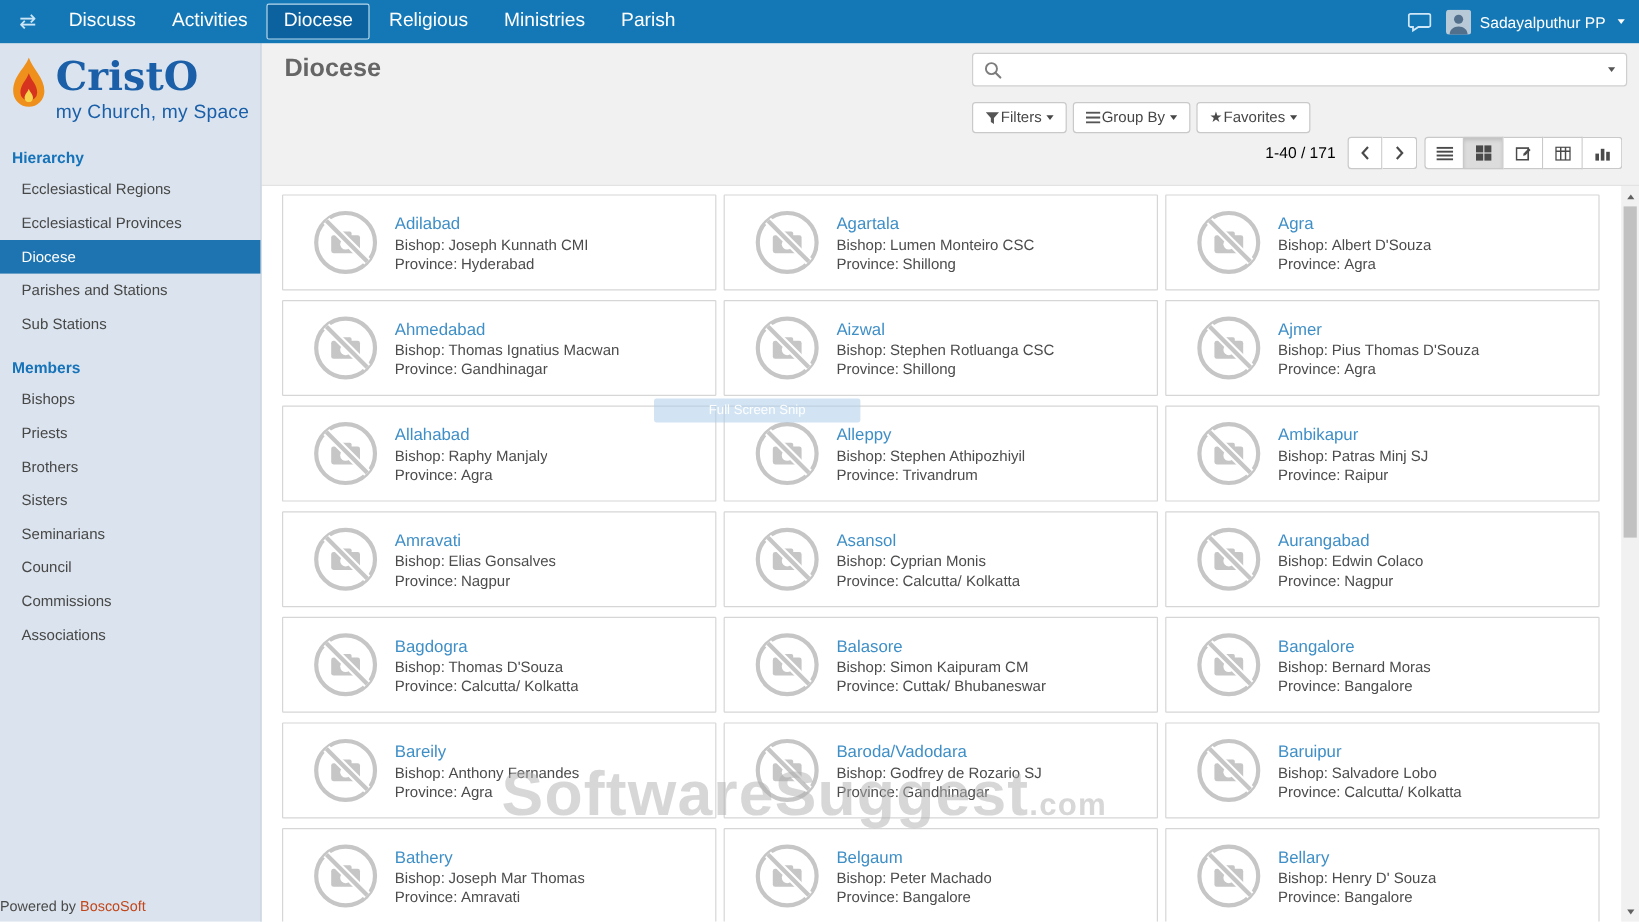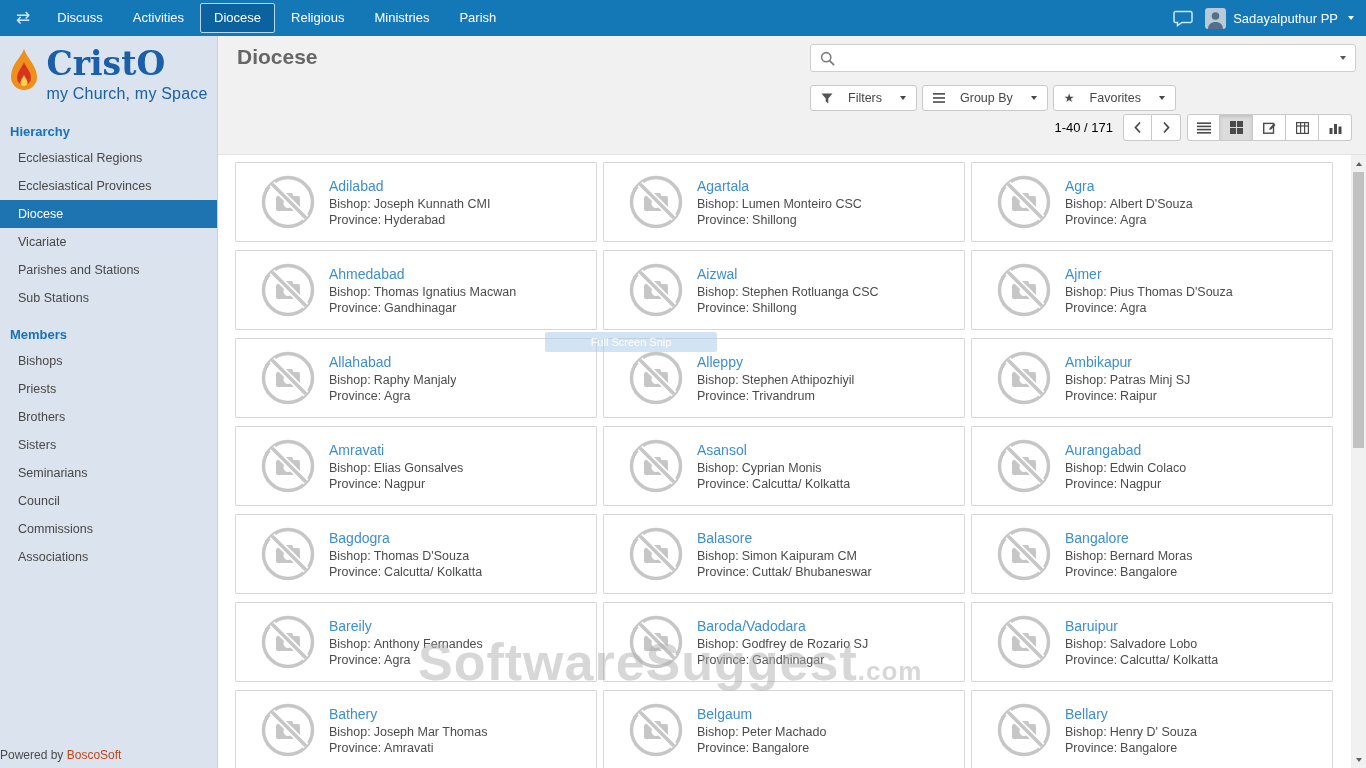--- a/index.html
+++ b/index.html
@@ -4,21 +4,21 @@
 <style>
 *{box-sizing:border-box;margin:0;padding:0}
 html,body{width:1366px;height:768px;overflow:hidden;background:#fff;font-family:"Liberation Sans","DejaVu Sans",sans-serif}
 a{text-decoration:none}
 button{font-family:inherit;background:none;border:none}
 
 
 .navbar{position:absolute;top:0;left:0;width:1366px;height:36px;background:#1478b6;display:flex;align-items:center;justify-content:space-between;padding:0 12px 0 4px;z-index:30}
 .nav-left{display:flex;align-items:center;height:100%}
 .nav-toggle{color:#cde6f7;font-size:17px;padding:0 12px;cursor:pointer;line-height:36px}
-.nav-item{display:inline-block;color:#fff;font-size:13px;height:30px;line-height:28px;padding:0 13px;margin:0 1px;border:1px solid transparent;border-radius:2px;cursor:pointer}
+.nav-item{display:inline-block;color:#fff;font-size:16px;height:30px;line-height:28px;padding:0 13px;margin:0 1px;border:1px solid transparent;border-radius:2px;cursor:pointer}
 .nav-item.active{background:#0b629f;border-color:#b7d7ec}
 .nav-right{display:flex;align-items:center;gap:12px}
 .msg-icon{display:flex;align-items:center;cursor:pointer}
 .user-menu{display:flex;align-items:center;gap:7px;color:#fff;font-size:13px;cursor:pointer}
 .avatar{width:21px;height:21px;border-radius:3px;overflow:hidden;display:block}
 .caret{display:inline-block;width:0;height:0;border-left:3.5px solid transparent;border-right:3.5px solid transparent;border-top:4.5px solid currentColor;margin-left:3px;vertical-align:middle}
 
 
 .sidebar{position:absolute;top:36px;left:0;width:218px;bottom:0;background:#dbe4ee;border-right:1px solid #c8d2dc;z-index:20}
 .logo{display:flex;align-items:center;justify-content:center;gap:7px;padding:11px 4px 6px}
@@ -32,21 +32,21 @@
 .sb-footer .brand{color:#c2451a}
 
 
 .content{position:absolute;top:36px;left:218px;right:0;bottom:0;background:#fff}
 .control-panel{position:absolute;top:0;left:0;right:0;height:119px;background:#f1f1f1;border-bottom:1px solid #e3e3e3}
 .page-title{position:absolute;top:9px;left:19px;font-size:21px;color:#666}
 .searchbox{position:absolute;top:8px;right:10px;width:546px;height:28px;background:#fff;border:1px solid #cfcfcf;border-radius:3px;display:flex;align-items:center;padding:0 9px;gap:6px}
 .search-input{flex:1;border:none;outline:none;font-size:13px;color:#333;background:transparent;height:24px}
 .search-caret{color:#555;cursor:pointer;display:flex;align-items:center;padding-left:6px}
 .toolbar{position:absolute;top:49px;left:592px;display:flex;gap:5px}
-.btn{display:flex;align-items:center;gap:15px;height:26px;padding:0 10px;background:#fff;border:1px solid #c9c9c9;border-radius:3px;font-size:12.5px;color:#464646;cursor:pointer}
+.btn{display:flex;align-items:center;gap:1px;height:26px;padding:0 10px;background:#fff;border:1px solid #c9c9c9;border-radius:3px;font-size:12.5px;color:#464646;cursor:pointer}
 .btn .star{font-size:12px;line-height:1;color:#4a4a4a}
 .pager-row{position:absolute;top:78px;right:14px;display:flex;align-items:center;gap:6px}
 .pager-text{font-size:13px;color:#000000;margin-right:4px}
 .btn-group{display:flex}
 .gbtn{display:flex;align-items:center;justify-content:center;height:27px;background:#fff;border:1px solid #c9c9c9;border-left-width:0;cursor:pointer;color:#4a4a4a}
 .btn-group .gbtn:first-child{border-left-width:1px;border-radius:3px 0 0 3px}
 .btn-group .gbtn:last-child{border-radius:0 3px 3px 0}
 .pbtn{width:29px}
 .vbtn{width:33px}
 .vbtn.active{background:#dcdcdc;box-shadow:inset 0 2px 3px rgba(0,0,0,.12)}
@@ -114,21 +114,20 @@
     <span class="logo-text-block">
       <span class="logo-title">CristO</span>
       <span class="logo-tagline">my Church, my Space</span>
     </span>
   </div>
   <div id="sidebar-sections">
       <div class="sb-header">Hierarchy</div>
       <a class="sb-item">Ecclesiastical Regions</a>
       <a class="sb-item">Ecclesiastical Provinces</a>
       <a class="sb-item active">Diocese</a>
-      <a class="sb-item">Vicariate</a>
       <a class="sb-item">Parishes and Stations</a>
       <a class="sb-item">Sub Stations</a>
       <div class="sb-header">Members</div>
       <a class="sb-item">Bishops</a>
       <a class="sb-item">Priests</a>
       <a class="sb-item">Brothers</a>
       <a class="sb-item">Sisters</a>
       <a class="sb-item">Seminarians</a>
       <a class="sb-item">Council</a>
       <a class="sb-item">Commissions</a>

